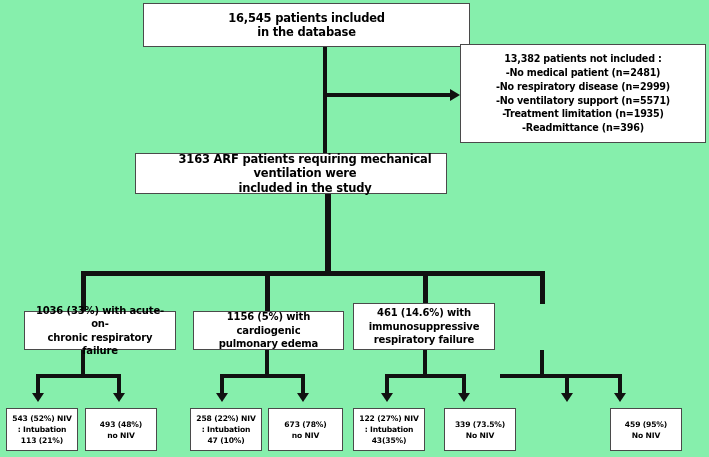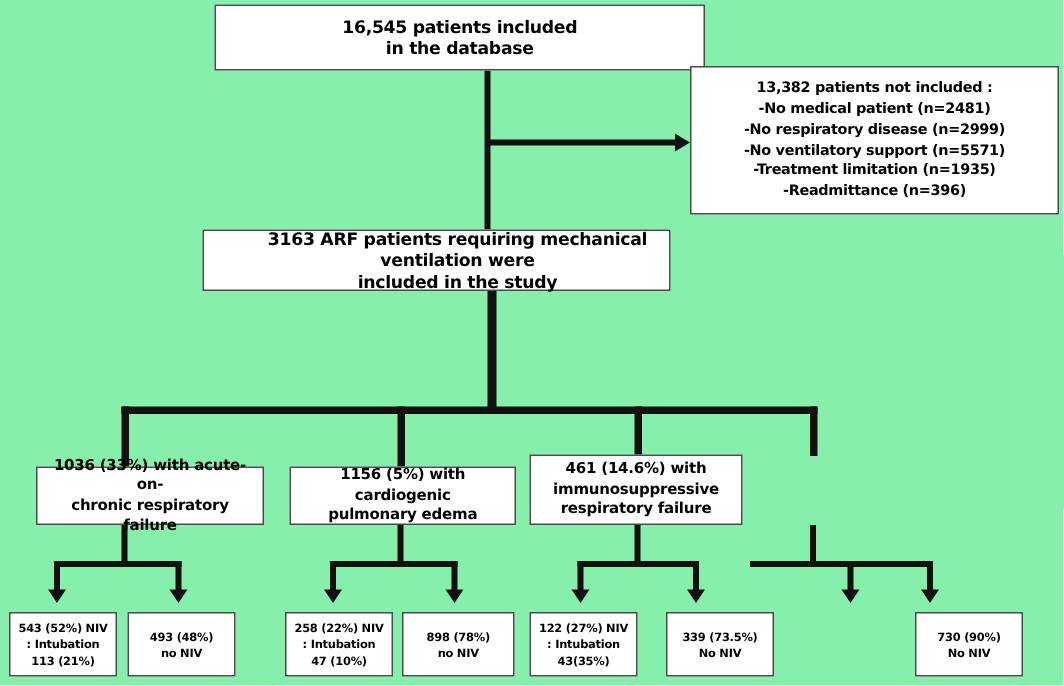--- a/index.html
+++ b/index.html
@@ -166,32 +166,32 @@
     <span class="txt">493 (48%)
 no NIV</span>
   </div>
 
   <div class="box box-leaf" style="left:190px; top:408px; width:72px; height:43px;">
     <span class="txt">258 (22%) NIV
 : Intubation
 47 (10%)</span>
   </div>
   <div class="box box-leaf" style="left:268px; top:408px; width:75px; height:43px;">
-    <span class="txt">898 (78%)
+    <span class="txt">673 (78%)
 no NIV</span>
   </div>
 
   <div class="box box-leaf" style="left:353px; top:408px; width:72px; height:43px;">
     <span class="txt">122 (27%) NIV
 : Intubation
 43(35%)</span>
   </div>
   <div class="box box-leaf" style="left:444px; top:408px; width:72px; height:43px;">
     <span class="txt">339 (73.5%)
 No NIV</span>
   </div>
 
   <div class="box box-leaf" style="left:610px; top:408px; width:72px; height:43px;">
-    <span class="txt">730 (90%)
+    <span class="txt">459 (95%)
 No NIV</span>
   </div>
 
 </div>
 
 </body></html>

